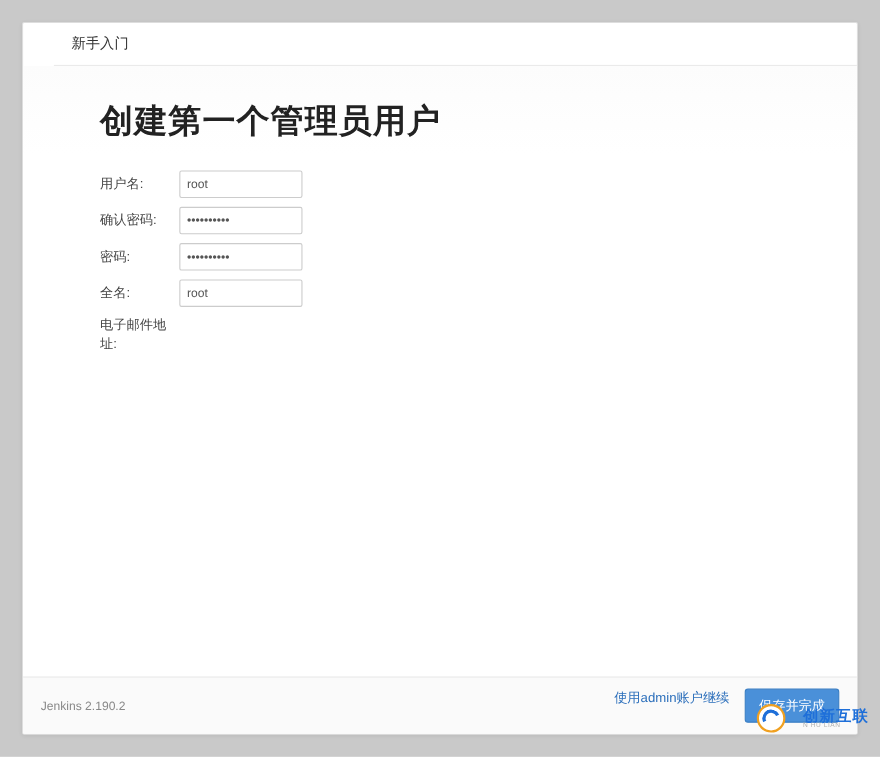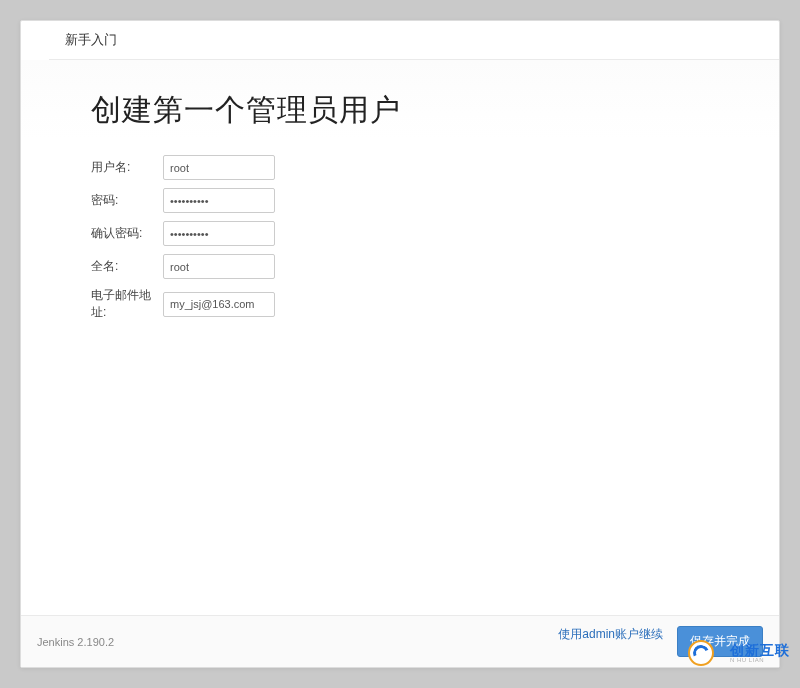--- a/index.html
+++ b/index.html
@@ -36,21 +36,21 @@
       margin-left: 28px;
     }
     .modal-body {
       flex: 1;
       padding: 30px 70px;
       overflow: auto;
       background: linear-gradient(180deg, #fcfcfc 0%, #ffffff 80px);
     }
     .page-title {
       font-size: 30px;
-      font-weight: 400;
+      font-weight: 700;
       color: #222;
       margin-bottom: 24px;
       letter-spacing: 1px;
     }
     .form-row {
       display: flex;
       align-items: center;
       margin-bottom: 8px;
     }
     .form-label {
@@ -161,37 +161,36 @@
 
   <div class="modal-body">
     <h1 class="page-title">创建第一个管理员用户</h1>
 
     <div class="form-row">
       <label class="form-label">用户名:</label>
       <input class="form-input" type="text" value="root" style="">
     </div>
 
     <div class="form-row">
+      <label class="form-label">确认密码:</label>
+      <input class="form-input" type="password" value="••••••••••" style="">
+    </div>
+
+    <div class="form-row">
       <label class="form-label">密码:</label>
       <input class="form-input" type="password" value="••••••••••" style="">
     </div>
 
     <div class="form-row">
-      <label class="form-label">确认密码:</label>
-      <input class="form-input" type="password" value="••••••••••" style="">
-    </div>
-
-    <div class="form-row">
       <label class="form-label">全名:</label>
       <input class="form-input" type="text" value="root" style="">
     </div>
 
     <div class="form-row">
       <label class="form-label">电子邮件地址:</label>
-      <input class="form-input" type="text" value="my_jsj@163.com" style="">
     </div>
   </div>
 
   <div class="modal-footer">
     <div class="footer-left">Jenkins 2.190.2</div>
     <div class="footer-right">
       <a class="skip-link">使用admin账户继续</a>
       <button class="primary-btn">保存并完成</button>
     </div>
   </div>

